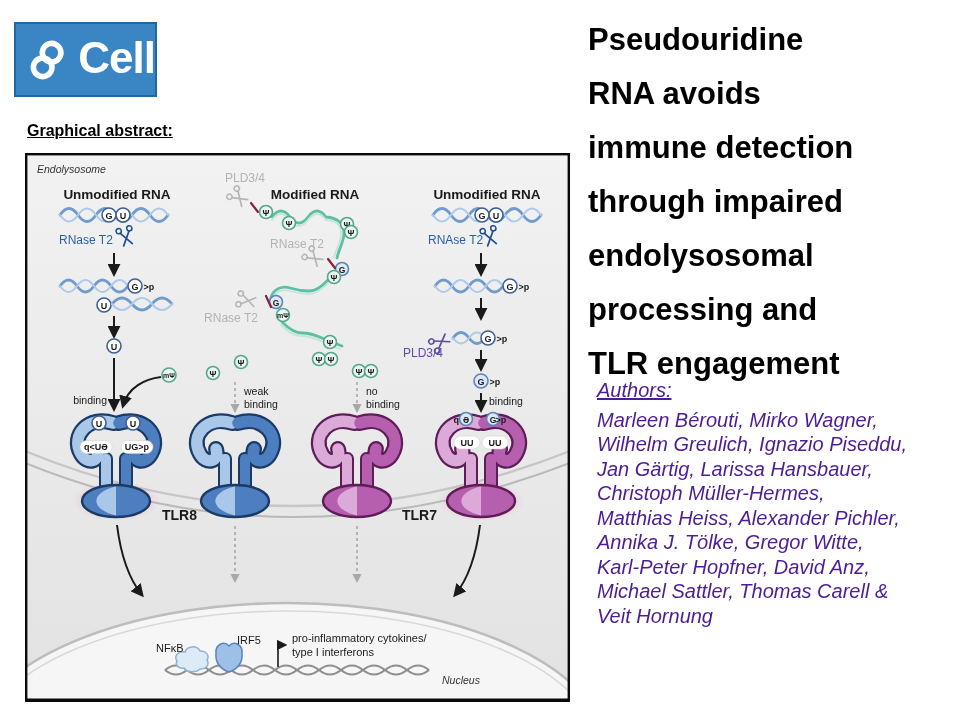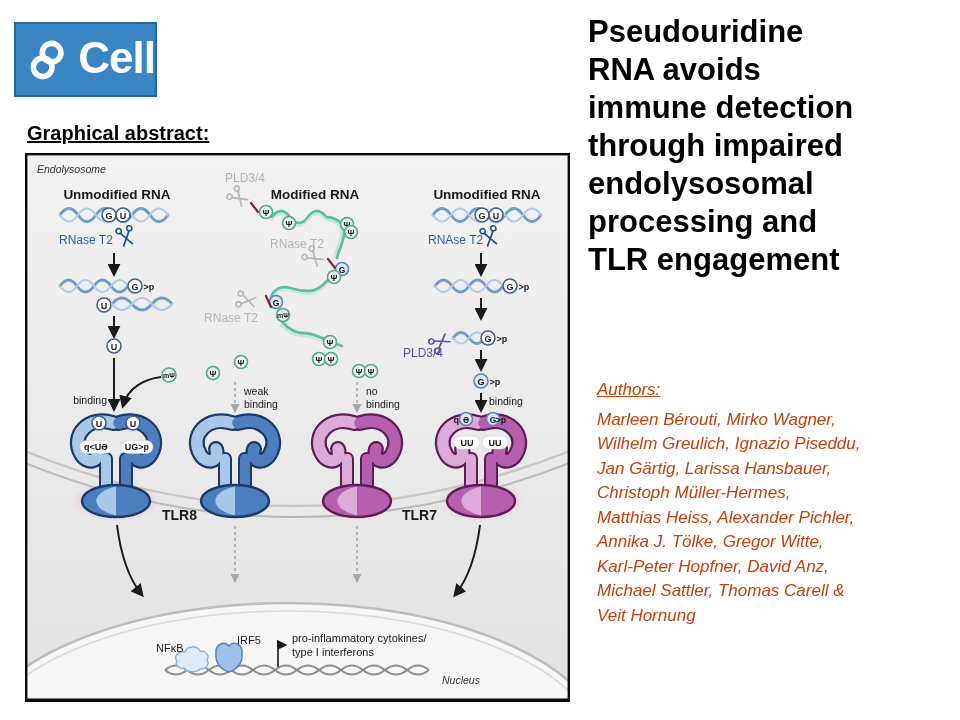--- a/index.html
+++ b/index.html
@@ -4,31 +4,31 @@
 <style>
   html,body{margin:0;padding:0;background:#fff;}
   body{width:960px;height:720px;position:relative;overflow:hidden;
        font-family:"Liberation Sans",sans-serif;color:#000;}
 
   .logo{position:absolute;left:14px;top:22px;width:143px;height:75px;
         background:#3a86c4;border:2px solid #2268a0;box-sizing:border-box;
         display:flex;align-items:center;padding-left:7px;gap:7px;}
   .logo-text{color:#fff;font-size:44px;font-weight:bold;letter-spacing:-1px;line-height:1;padding-bottom:4px;}
 
-  .ga-label{position:absolute;left:27px;top:122px;font-size:20px;font-weight:bold;
+  .ga-label{position:absolute;left:27px;top:122px;font-size:16px;font-weight:bold;
             text-decoration:underline;}
 
   .figure{position:absolute;left:25px;top:153px;width:545px;height:524px;}
   .figure svg{display:block;font-family:"Liberation Sans",sans-serif;}
 
   .title{position:absolute;left:588px;top:13px;width:372px;margin:0;
-         font-size:31px;line-height:38px;font-weight:bold;white-space:pre-line;}
+         font-size:31px;line-height:54px;font-weight:bold;white-space:pre-line;}
 
   .authors{position:absolute;left:597px;top:378px;width:360px;
-           font-style:italic;font-size:17px;line-height:24.5px;color:#c2410c;}
+           font-style:italic;font-size:20px;line-height:24.5px;color:#4c1d95;}
   .authors-label{text-decoration:underline;margin-bottom:5px;}
   .authors-names{white-space:pre-line;font-style:italic;}
 
   
   text{fill:#1a1a1a;}
   .h14{font-size:13.5px;font-weight:bold;text-anchor:middle;}
   .it10{font-size:10.5px;font-style:italic;fill:#333;}
   .e12{font-size:12px;}
   .gray{fill:#b3b3b3;}
   .blue{fill:#2b5ea8;}

